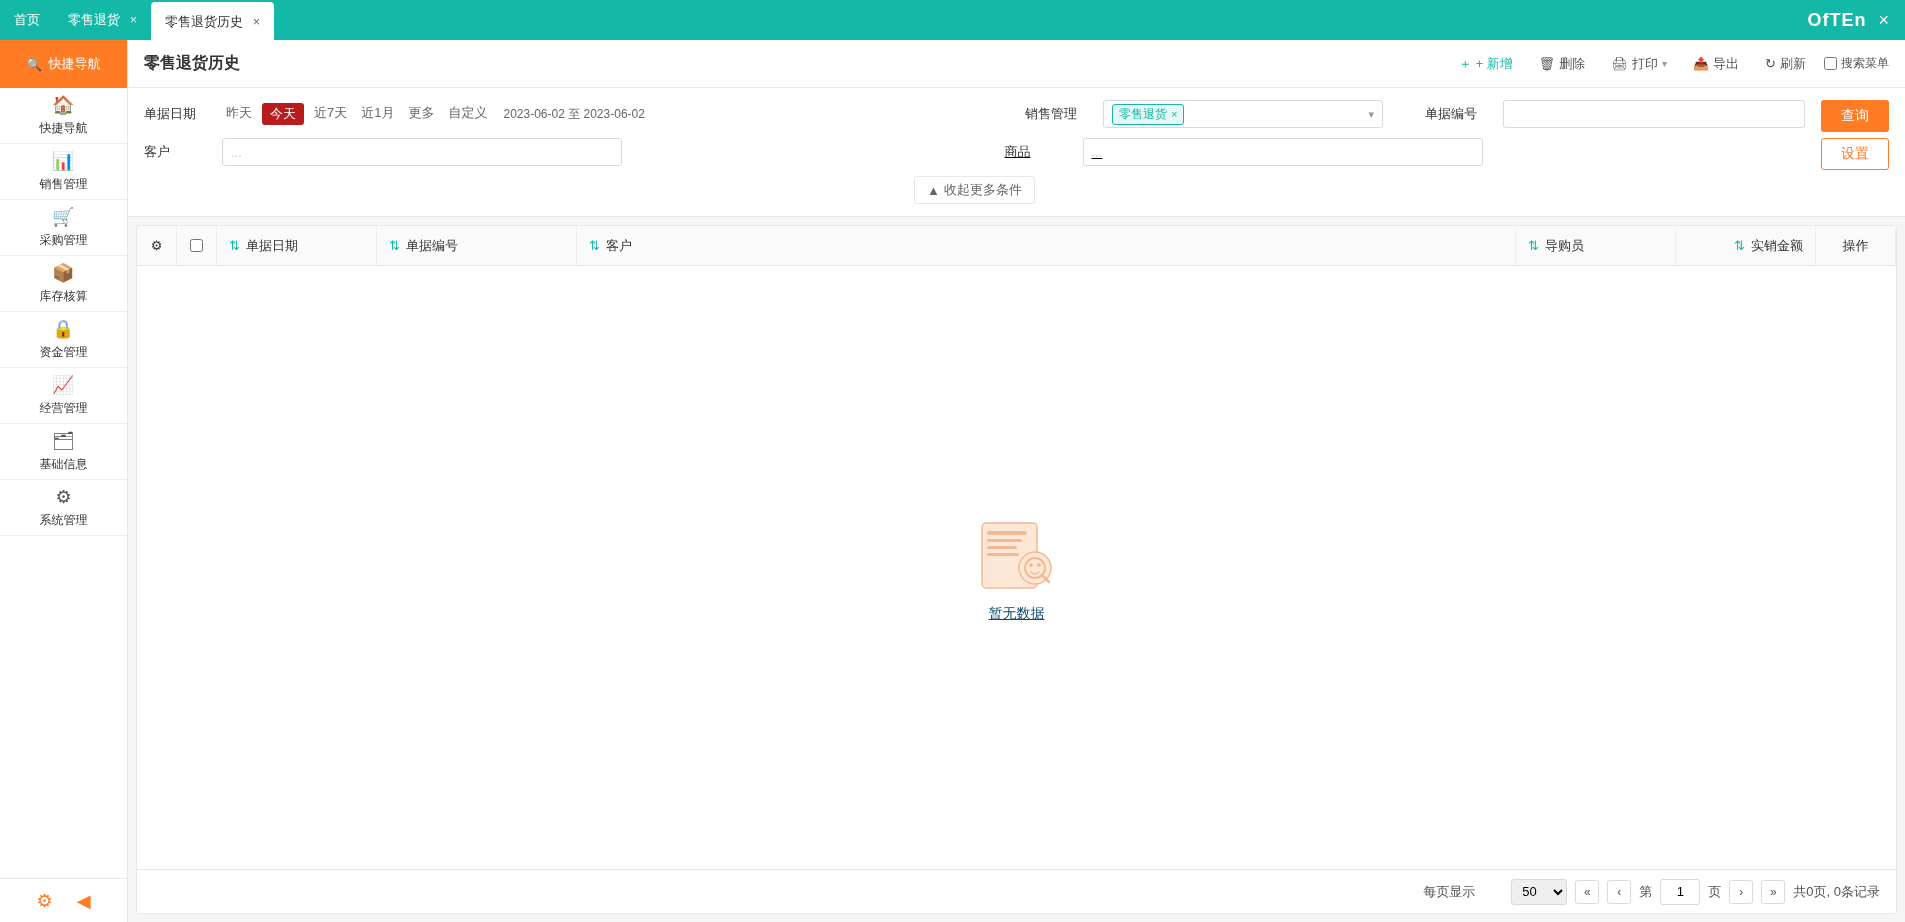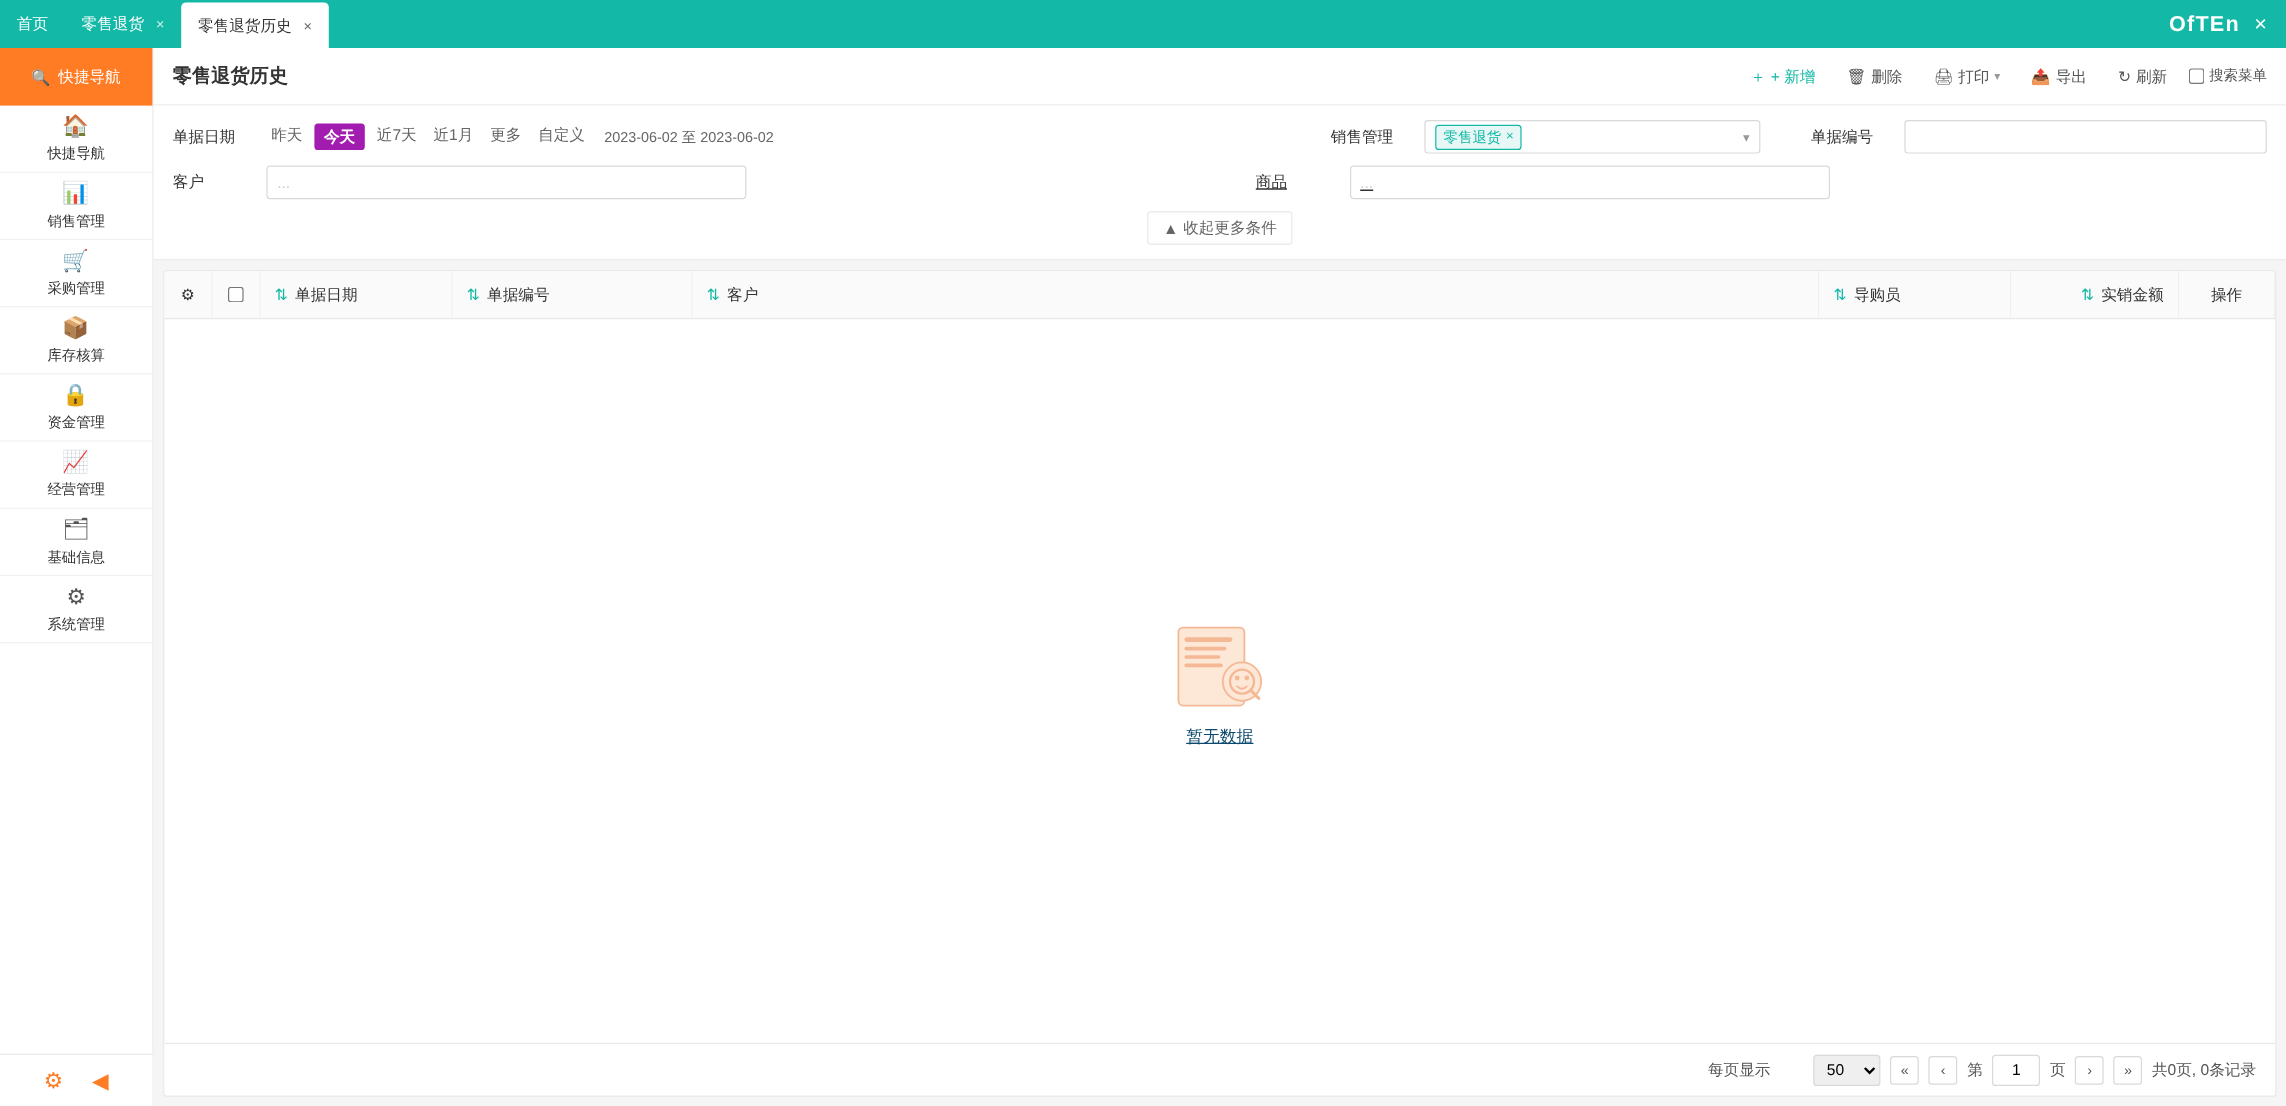--- a/index.html
+++ b/index.html
@@ -180,25 +180,24 @@
       align-items: flex-start;
       gap: 6px;
       font-size: 13px;
     }
     .date-shortcut {
       color: #666;
       cursor: pointer;
       padding: 1px 4px;
     }
     .date-shortcut.active {
-      background: #a21caf;
+      background: #b91c1c;
       color: #fff;
       border-radius: 3px;
       padding: 2px 8px;
-      font-weight: bold;
     }
     .date-range {
       font-size: 12px;
       color: #666;
       margin-left: 8px;
     }
     .filter-input {
       border: 1px solid #d9d9d9;
       border-radius: 3px;
       padding: 4px 8px;
@@ -539,20 +538,24 @@
           </div>
 
           <div style="display:flex; justify-content:center; margin-top:2px; margin-bottom:4px;">
             <div class="collapse-btn">
               <span>▲</span>
               <span>收起更多条件</span>
             </div>
           </div>
         </div>
 
+        <div class="action-buttons" style="margin-left:16px; justify-content:flex-start; padding-top:0;">
+          <button class="query-btn">查询</button>
+          <button class="settings-btn">设置</button>
+        </div>
       </div>
     </div>
 
     <div class="table-container">
       <div class="table-header">
         <div class="th-cell settings">
           <span>⚙</span>
         </div>
         <div class="th-cell check">
           <input type="checkbox" style="">

